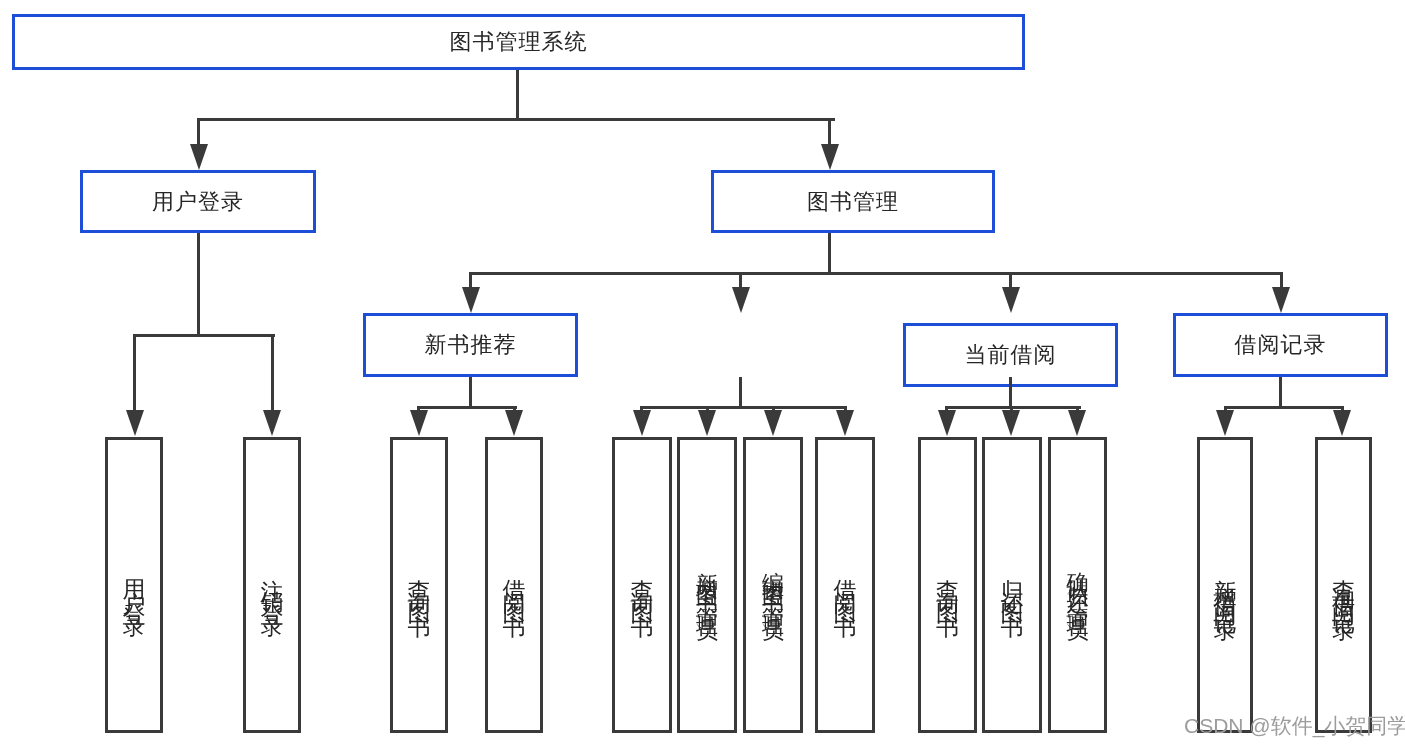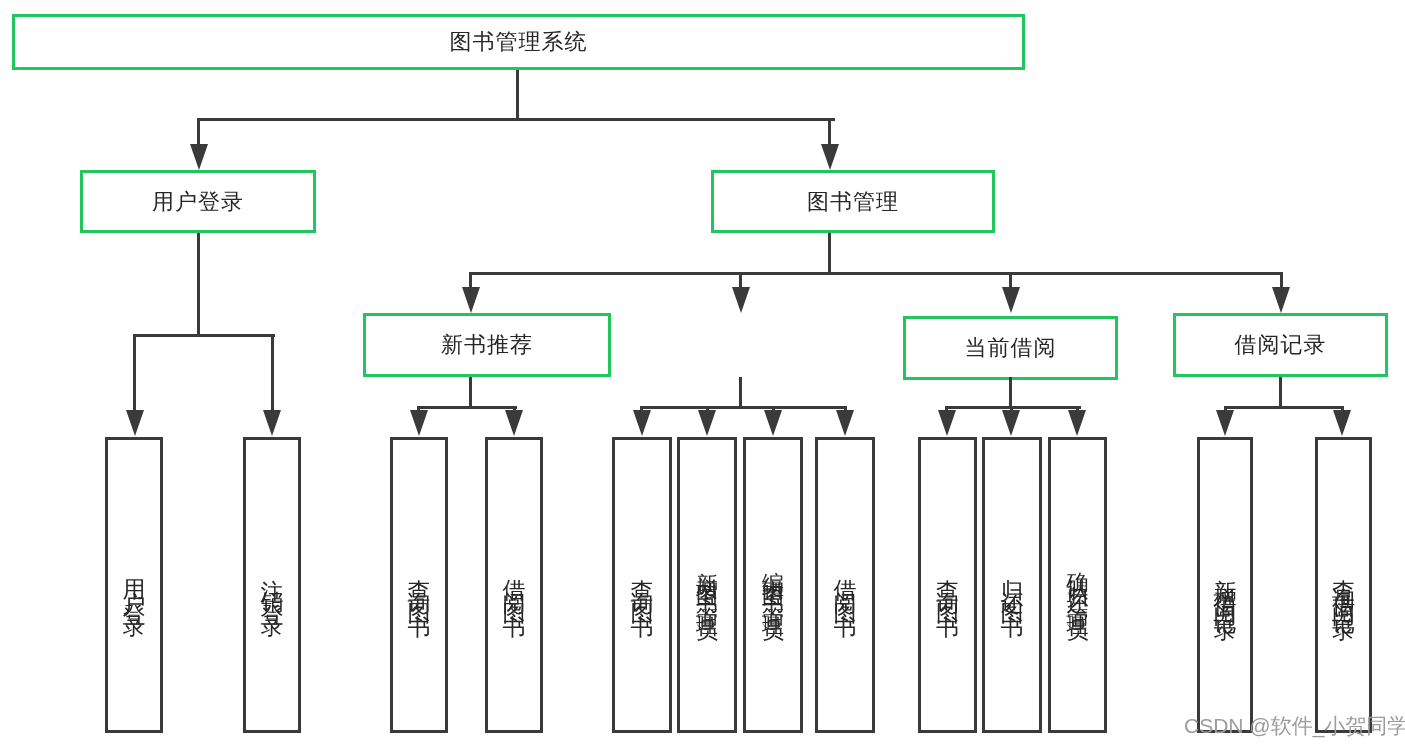--- a/index.html
+++ b/index.html
@@ -9,21 +9,21 @@
     height: 747px;
     background: #ffffff;
     overflow: hidden;
     font-family: "Liberation Sans", "DejaVu Sans", sans-serif;
     color: #262626;
   }
   
   .hbox {
     position: absolute;
     box-sizing: border-box;
-    border: 3px solid #22c55e;
+    border: 3px solid #1d4ed8;
     background: #ffffff;
     display: flex;
     align-items: center;
     justify-content: center;
     font-size: 22px;
     letter-spacing: 1px;
     color: #262626;
   }
   
   .vbox {
@@ -107,24 +107,24 @@
   <div class="hline" style="left:469px;top:272px;width:814px"></div>
   <div class="vline" style="left:469px;top:272px;height:20px"></div>
   <div class="arrow" style="left:462px;top:287px"></div>
   <div class="vline" style="left:739px;top:272px;height:20px"></div>
   <div class="arrow" style="left:732px;top:287px"></div>
   <div class="vline" style="left:1009px;top:272px;height:20px"></div>
   <div class="arrow" style="left:1002px;top:287px"></div>
   <div class="vline" style="left:1280px;top:272px;height:20px"></div>
   <div class="arrow" style="left:1272px;top:287px"></div>
 
-  <div class="hbox" style="left:363px;top:313px;width:248px;height:64px">
+  <div class="hbox" style="left:363px;top:313px;width:215px;height:64px">
     <span>新书推荐</span>
   </div>
-  <div class="hbox" style="left:903px;top:316px;width:215px;height:64px">
+  <div class="hbox" style="left:903px;top:323px;width:215px;height:64px">
     <span>当前借阅</span>
   </div>
   <div class="hbox" style="left:1173px;top:313px;width:215px;height:64px">
     <span>借阅记录</span>
   </div>
 
   <div class="vline" style="left:469px;top:377px;height:31px"></div>
   <div class="hline" style="left:417px;top:406px;width:100px"></div>
   <div class="vline" style="left:417px;top:406px;height:8px"></div>
   <div class="arrow" style="left:410px;top:410px"></div>

